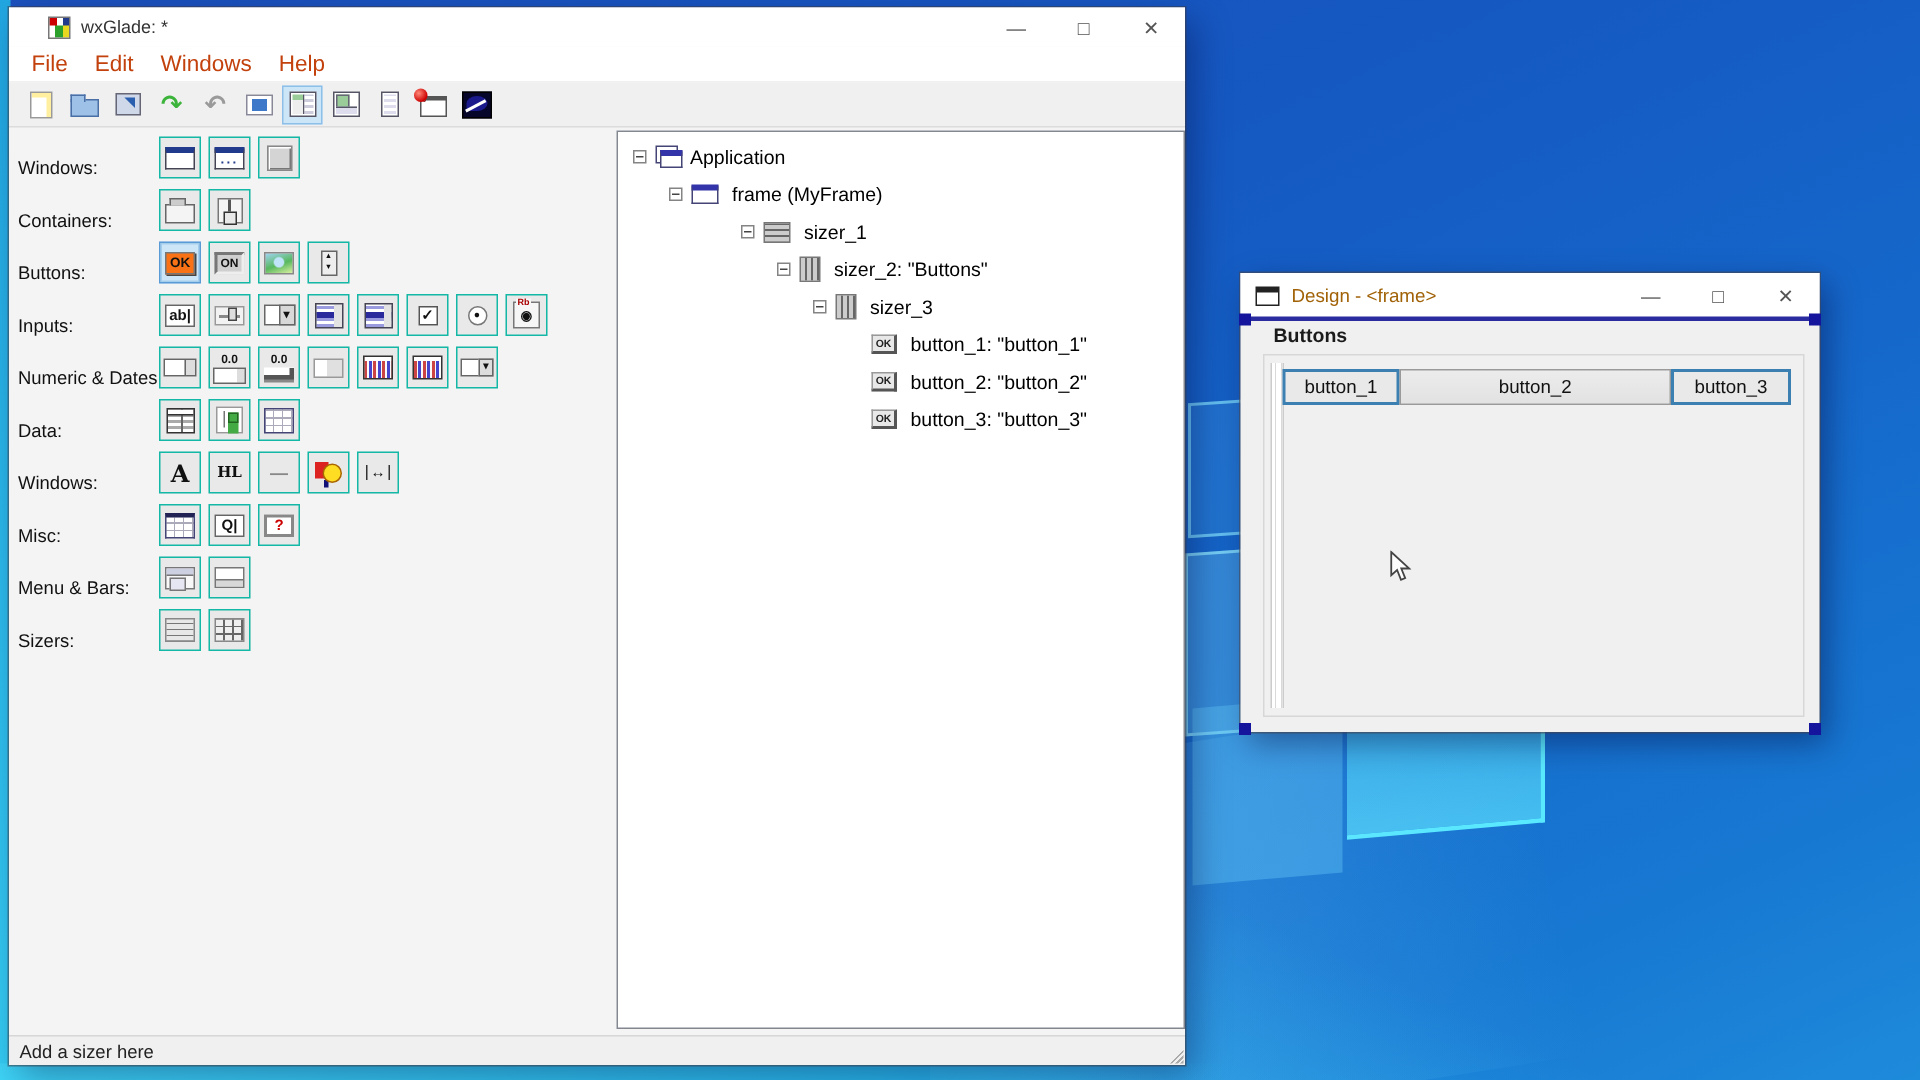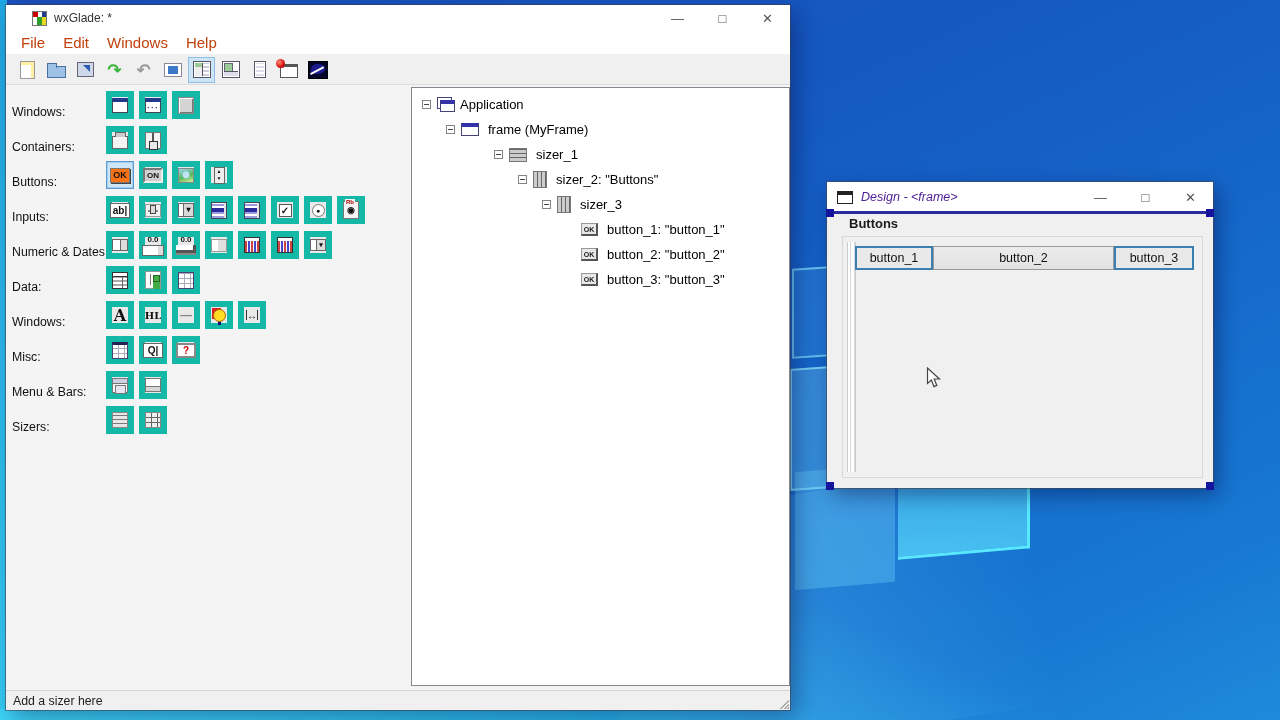--- a/index.html
+++ b/index.html
@@ -82,21 +82,21 @@
     border-radius:50% 50% 50% 0;background:#1a1a8c;}
   .tb-tpl::after{content:"";position:absolute;left:2px;bottom:3px;width:15px;height:2px;
     background:#fff;transform:rotate(-28deg);transform-origin:left bottom;}
 
   .mainbody{position:relative;flex:1;}
   
   .palette{position:absolute;left:0;top:0;width:405px;bottom:0;padding:6px 0 0 6px;}
   .prow{display:flex;align-items:flex-end;height:28px;margin-bottom:7px;}
   .plabel{width:94px;font-size:12.3px;color:#111;white-space:nowrap;flex:none;}
   .pitems{display:flex;gap:5px;}
-  .pcell{width:28px;height:28px;background:#e9e9e9;border:6px solid #14b8a6;
+  .pcell{width:28px;height:28px;background:#e9e9e9;border:1px solid #14b8a6;
     display:flex;align-items:center;justify-content:center;flex:none;padding:0;}
   .pcell.sel{background:#cde6f7;border:1px solid #5b9bd5;box-shadow:inset 0 0 0 1px #a5cdec;}
   .pic{position:relative;display:flex;align-items:center;justify-content:center;
     font:bold 10px "Liberation Sans",sans-serif;color:#111;}
   .pi-win{width:20px;height:15px;background:#fff;border:1px solid #445;border-top:4px solid #223a8c;}
   .pi-dots::after{content:"···";position:absolute;bottom:-1px;left:0;right:0;text-align:center;
     font-size:9px;color:#223a8c;letter-spacing:1px;}
   .pi-panel{width:17px;height:17px;background:#d4d4d4;border:1px solid #888;
     box-shadow:inset 1px 1px 0 #fff,inset -1px -1px 0 #777;}
   .pi-tab{width:20px;height:13px;background:#f4f4f4;border:1px solid #666;margin-top:4px;}
@@ -221,21 +221,21 @@
   .sgrip{position:absolute;right:1px;bottom:1px;width:11px;height:11px;
     background:
       linear-gradient(135deg,rgba(0,0,0,0) 0 58%,#aaa 58% 66%,rgba(0,0,0,0) 66% 74%,#aaa 74% 82%,rgba(0,0,0,0) 82% 90%,#aaa 90%);}
 
   
   .designwin{position:absolute;left:827px;top:182px;width:386px;height:306px;background:#f0f0f0;
     box-shadow:0 0 0 1px rgba(70,70,80,.6),5px 7px 20px rgba(0,0,50,.4);z-index:3;}
   .dtitlebar{height:30px;background:#fff;display:flex;align-items:center;padding-left:10px;}
   .dwicon{width:16px;height:13px;background:#fff;border:1px solid #222;border-top:4px solid #222;
     margin-right:8px;flex:none;}
-  .dtitle{font-size:12.5px;color:#4c1d95;font-style:italic;}
+  .dtitle{font-size:12.5px;color:#a16207;}
   .dctrls{margin-left:auto;display:flex;align-self:stretch;}
   .dctrl{width:45px;display:flex;align-items:center;justify-content:center;font-size:13px;
     color:#555;background:none;border:none;}
   .topline{position:absolute;left:0;right:0;top:29px;height:3px;background:#2b2ba0;}
   .grip{position:absolute;width:8px;height:8px;background:#14149c;z-index:4;}
   .grip.tl{left:-1px;top:27px;}  .grip.tr{right:-1px;top:27px;}
   .grip.bl{left:-1px;bottom:-2px;} .grip.br{right:-1px;bottom:-2px;}
   .dclient{position:absolute;left:2px;right:2px;top:32px;bottom:2px;background:#f0f0f0;}
   .groupbox{position:absolute;left:13px;right:8px;top:22px;bottom:8px;border:1px solid #d7d7d7;}
   .grouplabel{position:absolute;left:16px;top:2px;padding:0 4px;background:#f0f0f0;

